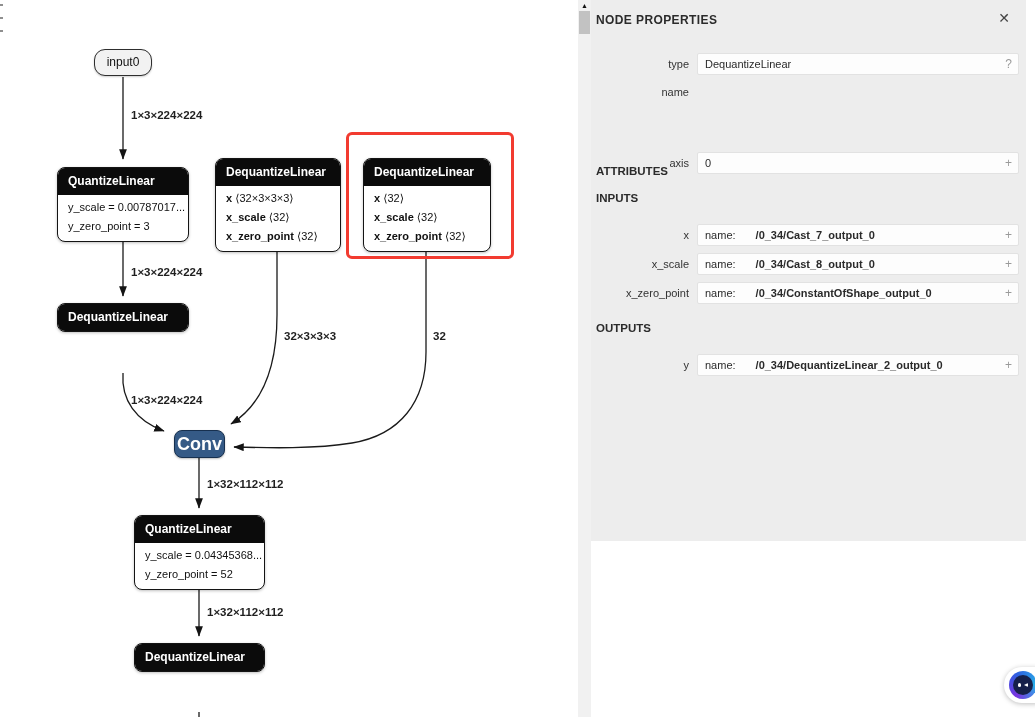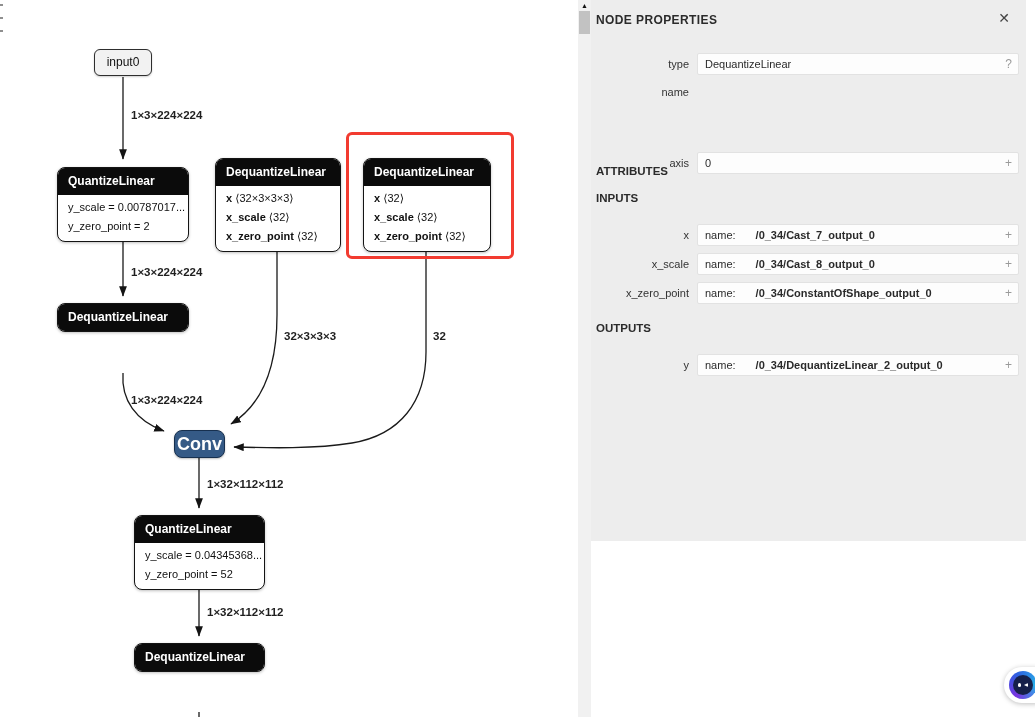--- a/index.html
+++ b/index.html
@@ -18,21 +18,21 @@
 
   .graph-node { position:absolute; z-index:3; background:#fff; border:1px solid #141414;
     border-radius:8px; box-shadow:0 1px 3px rgba(0,0,0,.25); overflow:hidden; }
   .node-header { background:#0b0b0b; color:#fff; font-weight:bold; font-size:12px;
     line-height:15px; padding:6px 10px; white-space:nowrap; }
   .node-body { padding:3px 10px 5px; }
   .node-row { font-size:11px; line-height:19px; color:#111; white-space:nowrap; }
   .node-row .b { font-weight:bold; }
 
   .io-node { position:absolute; z-index:3; background:#f2f2f2; border:1.5px solid #2e2e2e;
-    border-radius:6px; font-size:12px; color:#111; text-align:center; line-height:24px;
+    border-radius:11px; font-size:12px; color:#111; text-align:center; line-height:24px;
     box-shadow:0 1px 2px rgba(0,0,0,.2); }
 
   .conv-node { position:absolute; z-index:3; background:#355a86; border:1.5px solid #17304f;
     border-radius:8px; color:#fff; font-size:18px; font-weight:bold; text-align:center;
     line-height:26px; box-shadow:0 1px 2px rgba(0,0,0,.25); }
 
   .select-box { position:absolute; z-index:2; border:3px solid #f23b30; border-radius:6px; }
 
   
   .vscroll { position:absolute; left:578px; top:0; width:13px; height:717px; background:#f1f1f1; z-index:4; }
@@ -109,21 +109,21 @@
     <div class="edge-label" style="left:207px; top:606px;">1×32×112×112</div>
 
     <div class="select-box" style="left:346px; top:132px; width:168px; height:127px;"></div>
 
     <div class="io-node" style="left:94px; top:49px; width:58px; height:27px;">input0</div>
 
     <div class="graph-node" style="left:57px; top:167px; width:132px;">
       <div class="node-header">QuantizeLinear</div>
       <div class="node-body">
         <div class="node-row"><span class="b"></span><span>y_scale = 0.00787017...</span></div>
-        <div class="node-row"><span class="b"></span><span>y_zero_point = 2</span></div>
+        <div class="node-row"><span class="b"></span><span>y_zero_point = 3</span></div>
       </div>
     </div>
 
     <div class="graph-node" style="left:215px; top:158px; width:126px;">
       <div class="node-header">DequantizeLinear</div>
       <div class="node-body">
         <div class="node-row"><span class="b">x</span><span> ⟨32×3×3×3⟩</span></div>
         <div class="node-row"><span class="b">x_scale</span><span> ⟨32⟩</span></div>
         <div class="node-row"><span class="b">x_zero_point</span><span> ⟨32⟩</span></div>
       </div>

